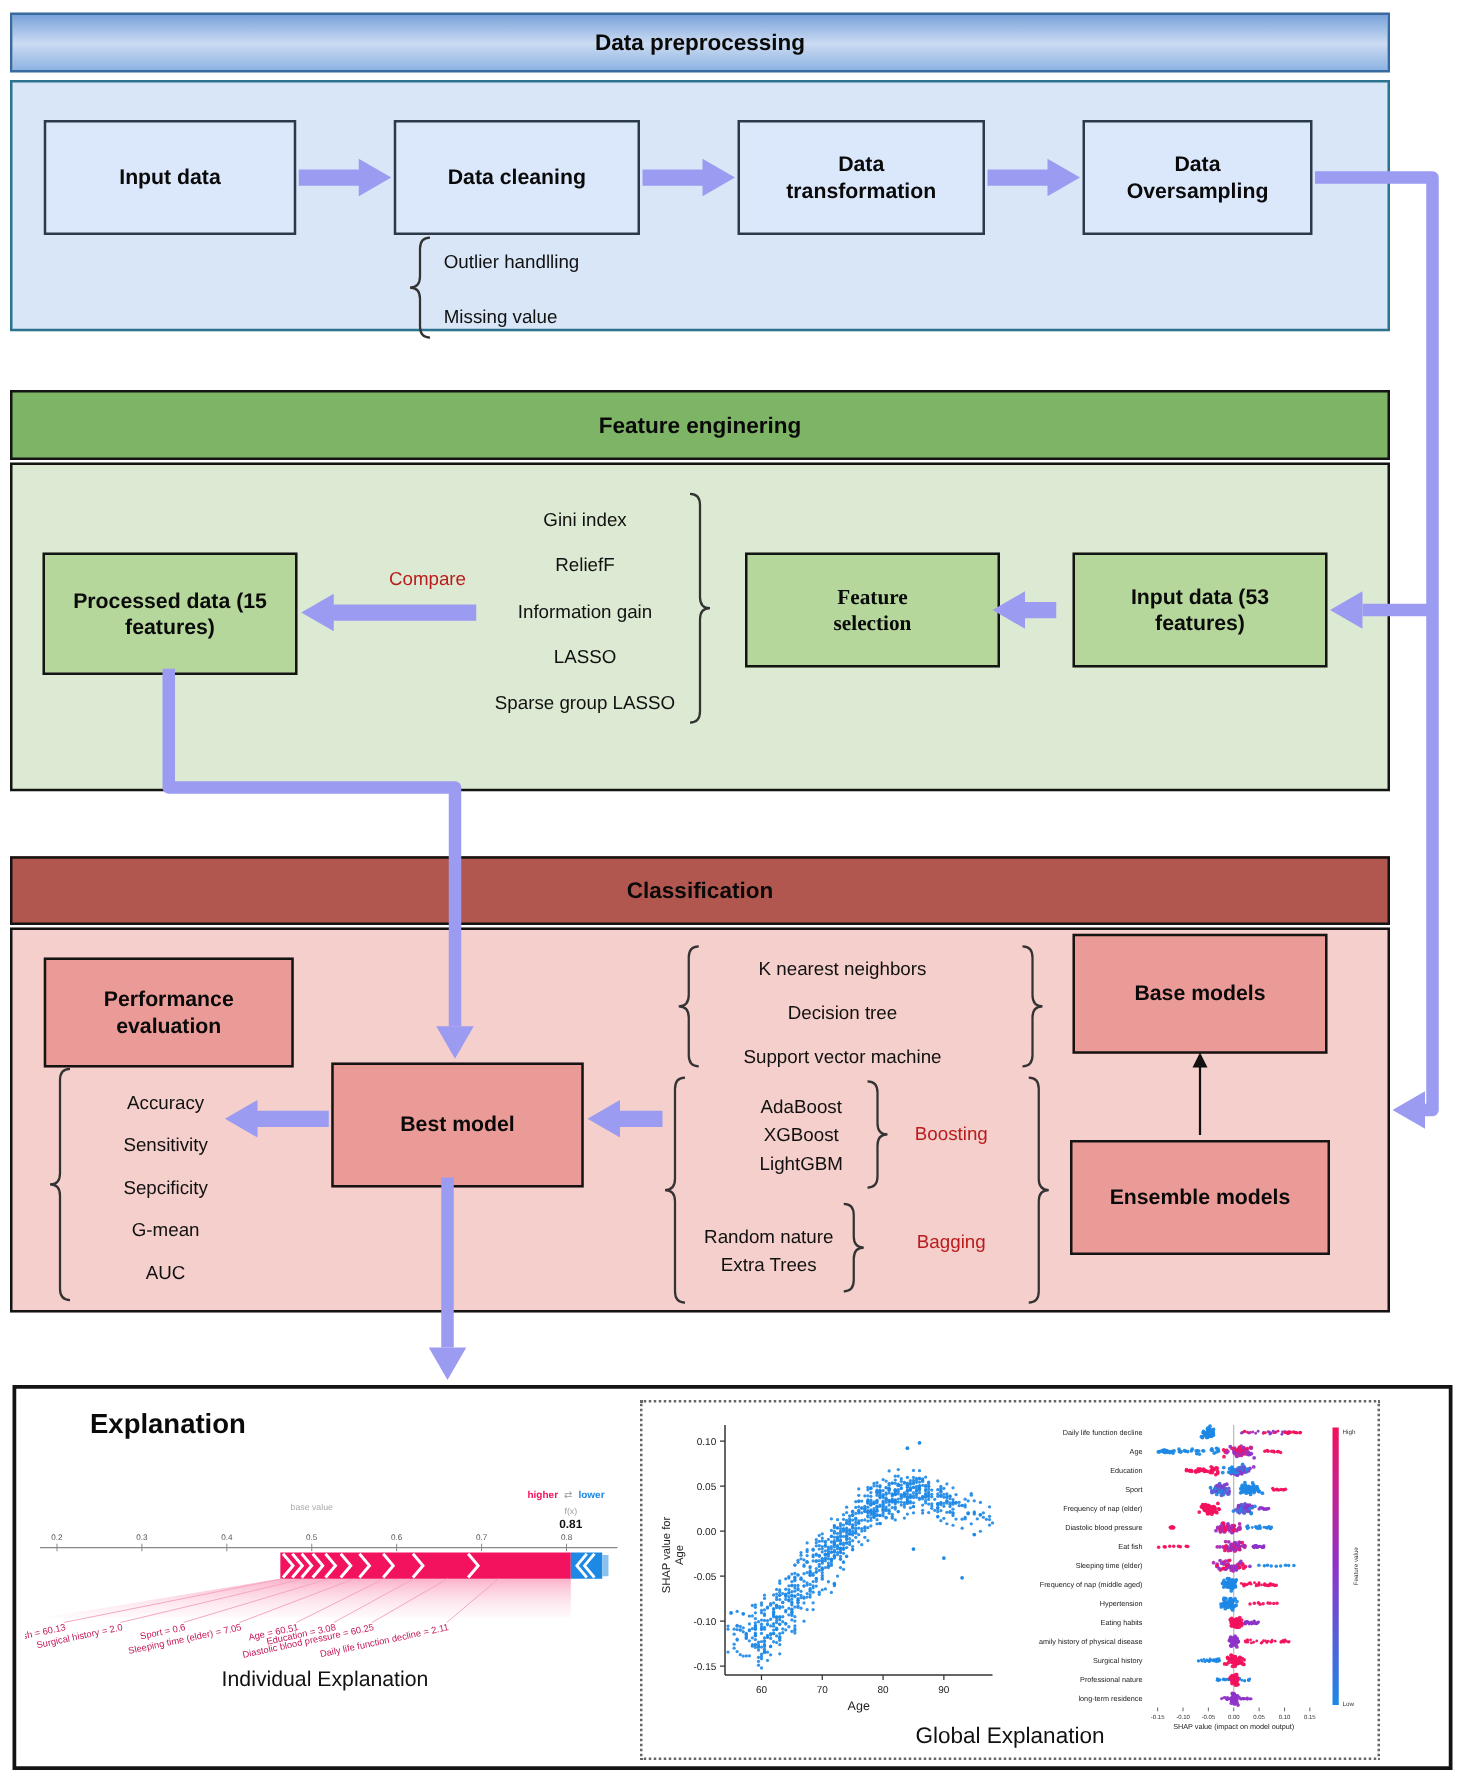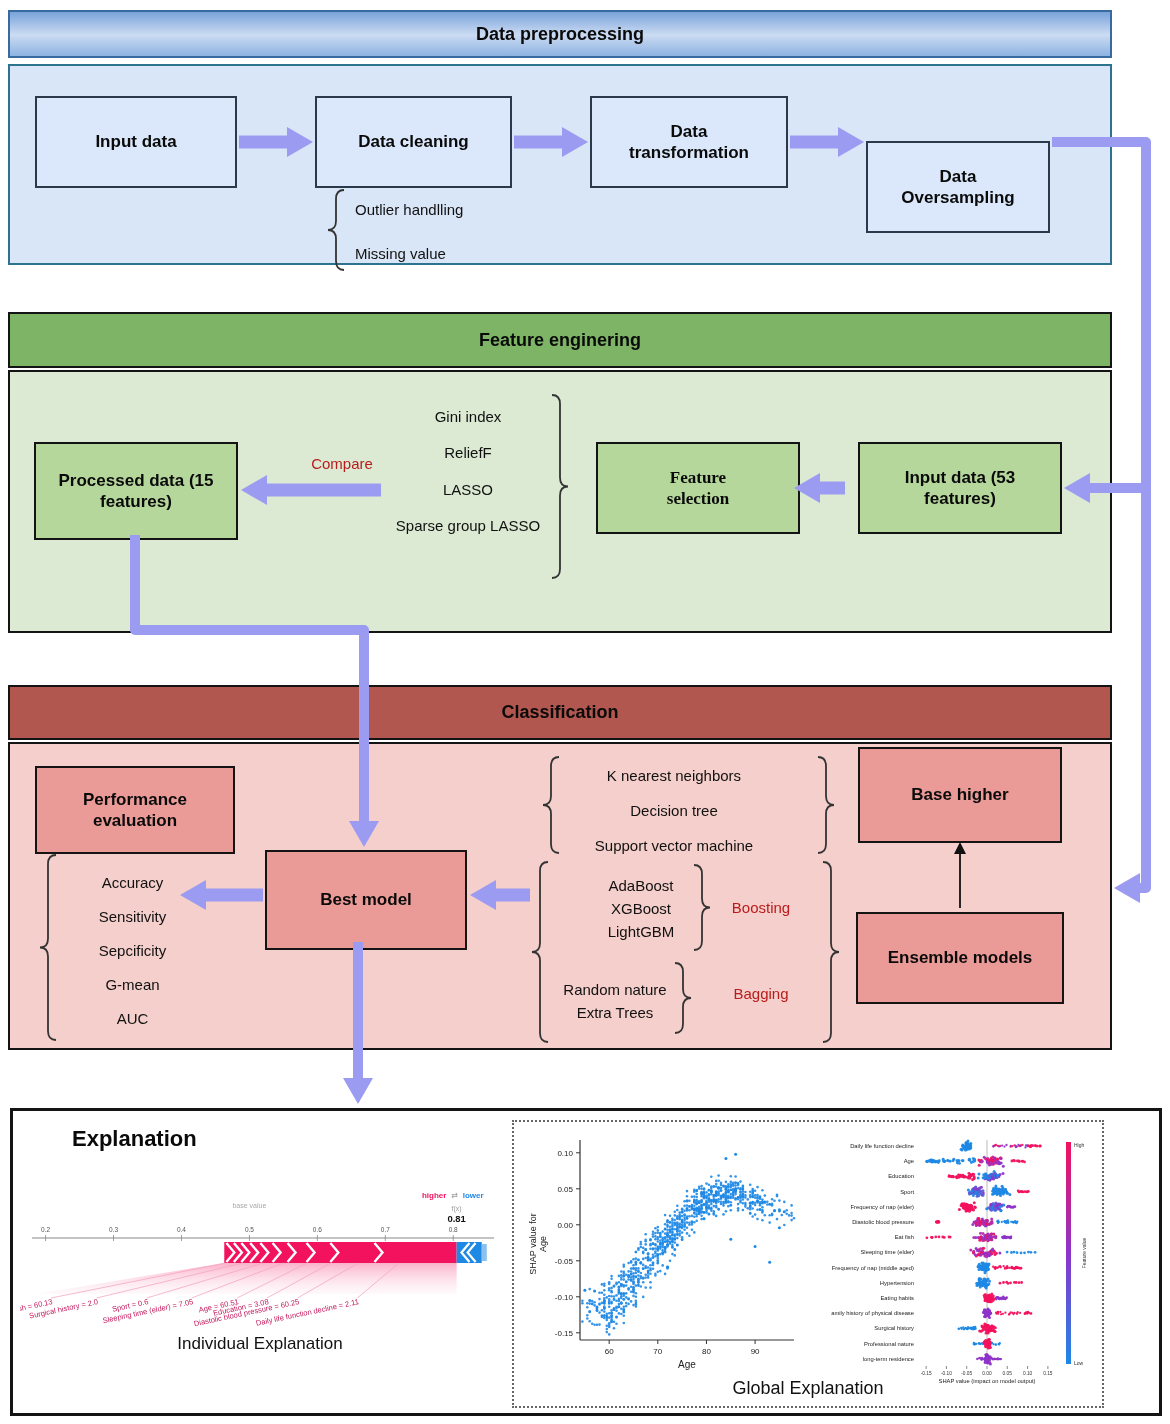--- a/index.html
+++ b/index.html
@@ -41,21 +41,21 @@
 
   <div class="bx bx-blue" style="left:35px;top:96px;width:202px;height:92px;">
     <span>Input data</span>
   </div>
   <div class="bx bx-blue" style="left:315px;top:96px;width:197px;height:92px;">
     <span>Data cleaning</span>
   </div>
   <div class="bx bx-blue" style="left:590px;top:96px;width:198px;height:92px;padding:4px 30px;">
     <span>Data transformation</span>
   </div>
-  <div class="bx bx-blue" style="left:866px;top:96px;width:184px;height:92px;padding:4px 26px;margin-top:45px;">
+  <div class="bx bx-blue" style="left:866px;top:96px;width:184px;height:92px;padding:4px 26px;">
     <span>Data Oversampling</span>
   </div>
 
   <div class="vlist vlist-left" style="left:355px;top:188px;width:200px;font-size:15px;">
       <div style="line-height:44px;">Outlier handlling</div>
       <div style="line-height:44px;">Missing value</div>
     </div>
 
   <div class="hdr hdr-green" style="left:8px;top:312px;width:1104px;height:56px;">
     <span>Feature enginering</span>
@@ -68,39 +68,40 @@
   <div class="bx bx-green" style="left:596px;top:442px;width:204px;height:92px;padding:4px 48px;font-family:Liberation Serif, serif;">
     <span>Feature selection</span>
   </div>
   <div class="bx bx-green" style="left:858px;top:442px;width:204px;height:92px;">
     <span>Input data (53 features)</span>
   </div>
 
   <div class="vlist" style="left:348px;top:399px;width:240px;">
       <div style="line-height:36.4px;">Gini index</div>
       <div style="line-height:36.4px;">ReliefF</div>
+      <div style="line-height:36.4px;">Information gain</div>
       <div style="line-height:36.4px;">LASSO</div>
       <div style="line-height:36.4px;">Sparse group LASSO</div>
     </div>
 
   <div class="small-label" style="left:287px;top:455px;width:110px;text-align:center;">Compare</div>
 
   <div class="hdr hdr-red" style="left:8px;top:685px;width:1104px;height:55px;">
     <span>Classification</span>
   </div>
   <div class="panel panel-red" style="left:8px;top:742px;width:1104px;height:308px;"></div>
 
   <div class="bx bx-red" style="left:35px;top:766px;width:200px;height:88px;padding:4px 34px;">
     <span>Performance evaluation</span>
   </div>
   <div class="bx bx-red" style="left:265px;top:850px;width:202px;height:100px;">
     <span>Best model</span>
   </div>
   <div class="bx bx-red" style="left:858px;top:747px;width:204px;height:96px;">
-    <span>Base higher</span>
+    <span>Base models</span>
   </div>
   <div class="bx bx-red" style="left:856px;top:912px;width:208px;height:92px;">
     <span>Ensemble models</span>
   </div>
 
   <div class="vlist" style="left:55px;top:866px;width:155px;">
       <div style="line-height:34px;">Accuracy</div>
       <div style="line-height:34px;">Sensitivity</div>
       <div style="line-height:34px;">Sepcificity</div>
       <div style="line-height:34px;">G-mean</div>

